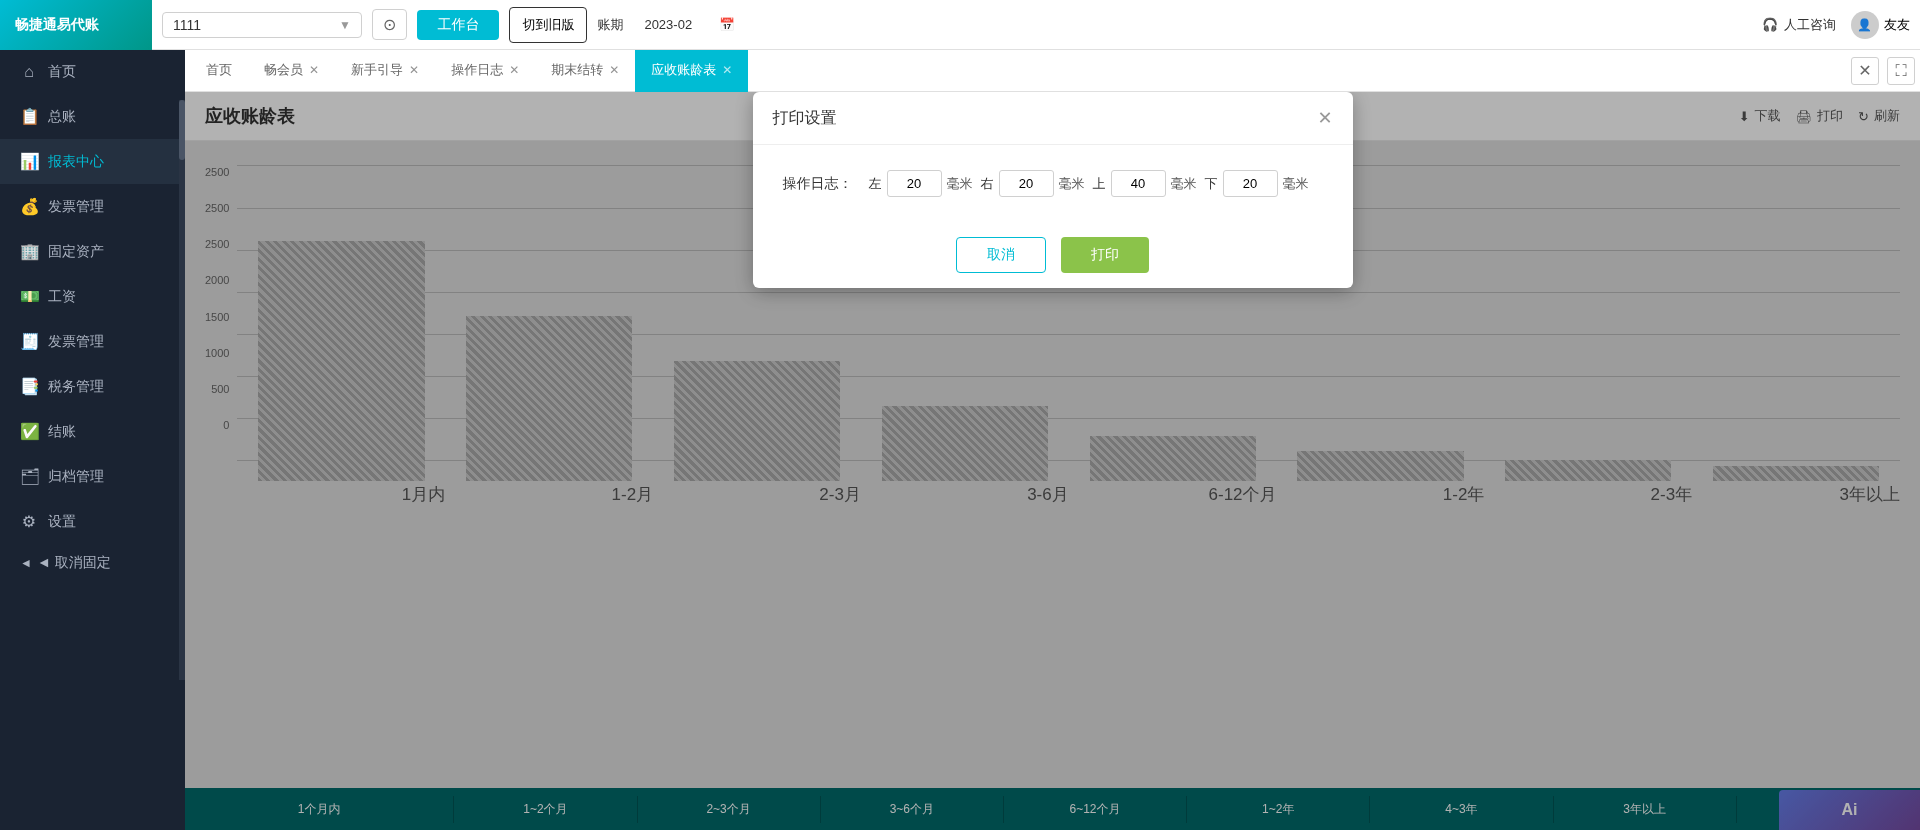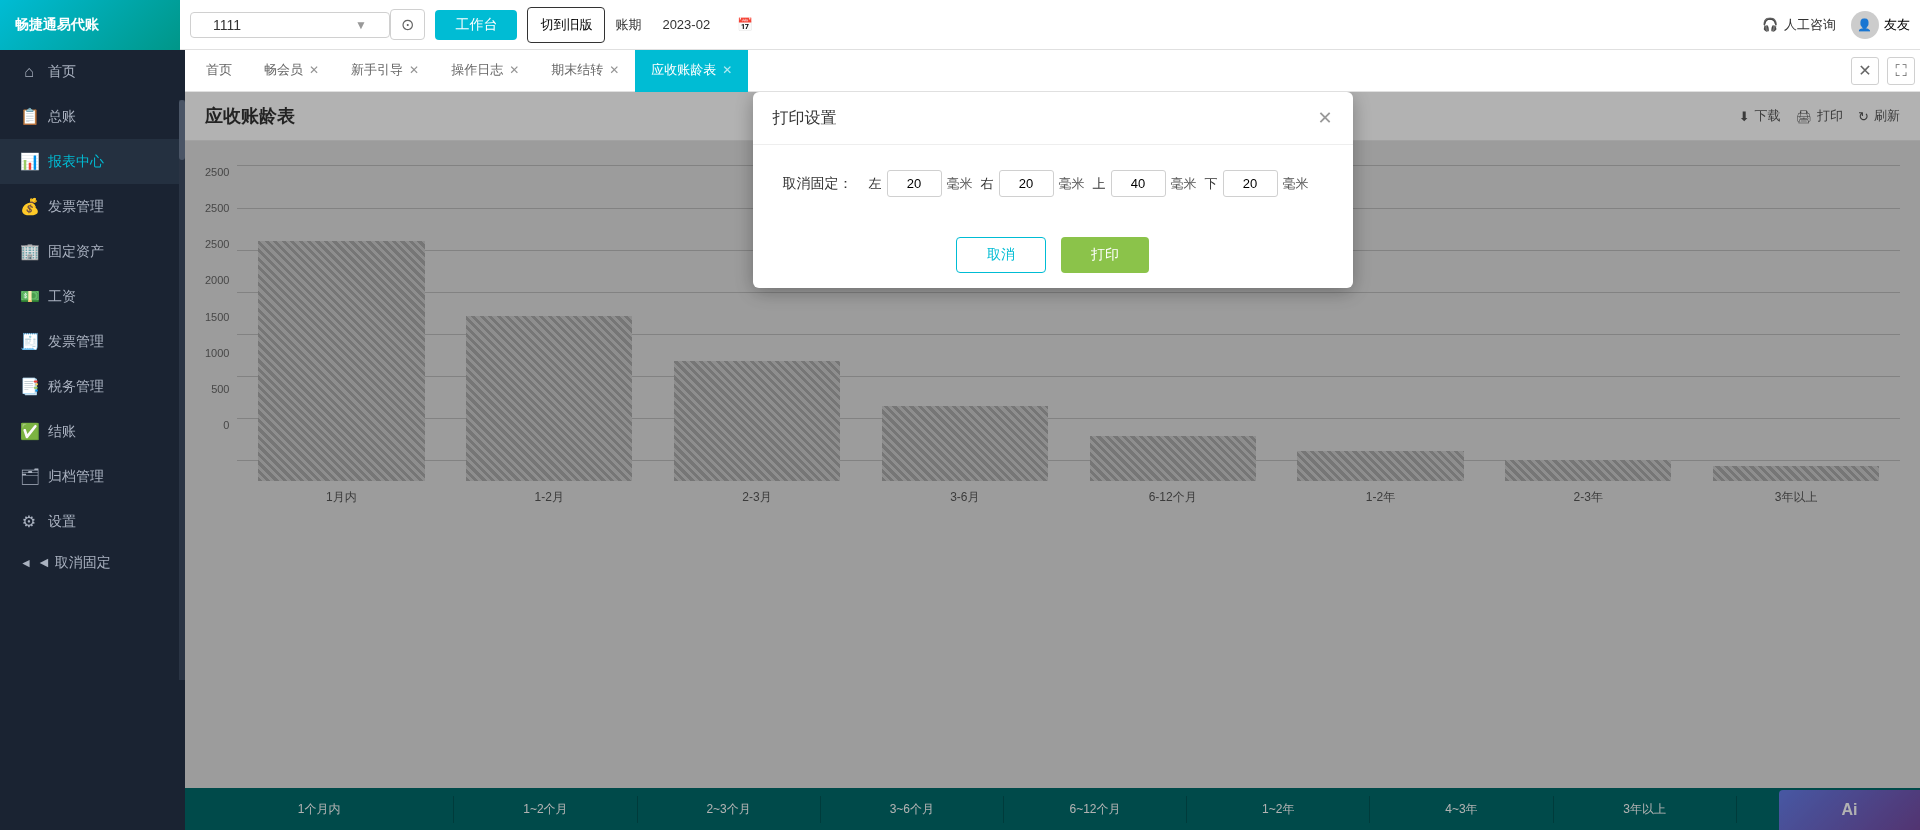--- a/index.html
+++ b/index.html
@@ -9,44 +9,45 @@
     .top-header {
       height: 50px;
       background: #fff;
       display: flex;
       align-items: center;
       padding: 0 10px;
       border-bottom: 1px solid #e0e0e0;
       flex-shrink: 0;
     }
     .logo-area {
-      width: 180px;
+      width: 152px;
       background: linear-gradient(135deg, #00bcd4, #009688);
       height: 50px;
       display: flex;
       align-items: center;
       padding: 0 15px;
       margin-left: -10px;
       margin-right: 10px;
       flex-shrink: 0;
     }
     .logo-text {
       color: #fff;
       font-size: 14px;
       font-weight: bold;
     }
     .company-selector {
       display: flex;
       align-items: center;
       border: 1px solid #d0d0d0;
       border-radius: 4px;
-      padding: 4px 22px;
+      padding: 4px 10px;
       min-width: 200px;
       cursor: pointer;
       background: #fff;
+      margin-right: 10px;
     }
     .company-name { font-size: 14px; color: #333; flex: 1; }
     .dropdown-icon { color: #999; font-size: 12px; margin-left: 8px; }
     .copy-btn {
       border: 1px solid #d0d0d0;
       border-radius: 4px;
       padding: 5px 10px;
       cursor: pointer;
       background: #fff;
       margin-right: 10px;
@@ -329,22 +330,22 @@
     
     .x-labels {
       display: flex;
       position: absolute;
       bottom: 5px;
       left: 0;
       right: 0;
     }
     .x-label {
       flex: 1;
-      text-align: center;
-      font-size: 12px;
+      text-align: right;
+      font-size: 17px;
       color: #555;
     }
 
     
     .bottom-table {
       position: absolute;
       bottom: 0;
       left: 0;
       right: 0;
       height: 42px;
@@ -677,21 +678,21 @@
           </div>
 
         <div class="dialog-overlay">
           <div class="dialog">
             <div class="dialog-header">
               <span class="dialog-title">打印设置</span>
               <span class="dialog-close">✕</span>
             </div>
             <div class="dialog-body">
               <div class="margin-row">
-                <span class="margin-label">取消固定：</span>
+                <span class="margin-label">操作日志：</span>
                 <div class="margin-group">
                   <span class="margin-dir">左</span>
                   <input class="margin-input" type="text" value="20" style="">
                   <span class="margin-unit">毫米</span>
                 </div>
                 <div class="margin-group">
                   <span class="margin-dir">右</span>
                   <input class="margin-input" type="text" value="20" style="">
                   <span class="margin-unit">毫米</span>
                 </div>

